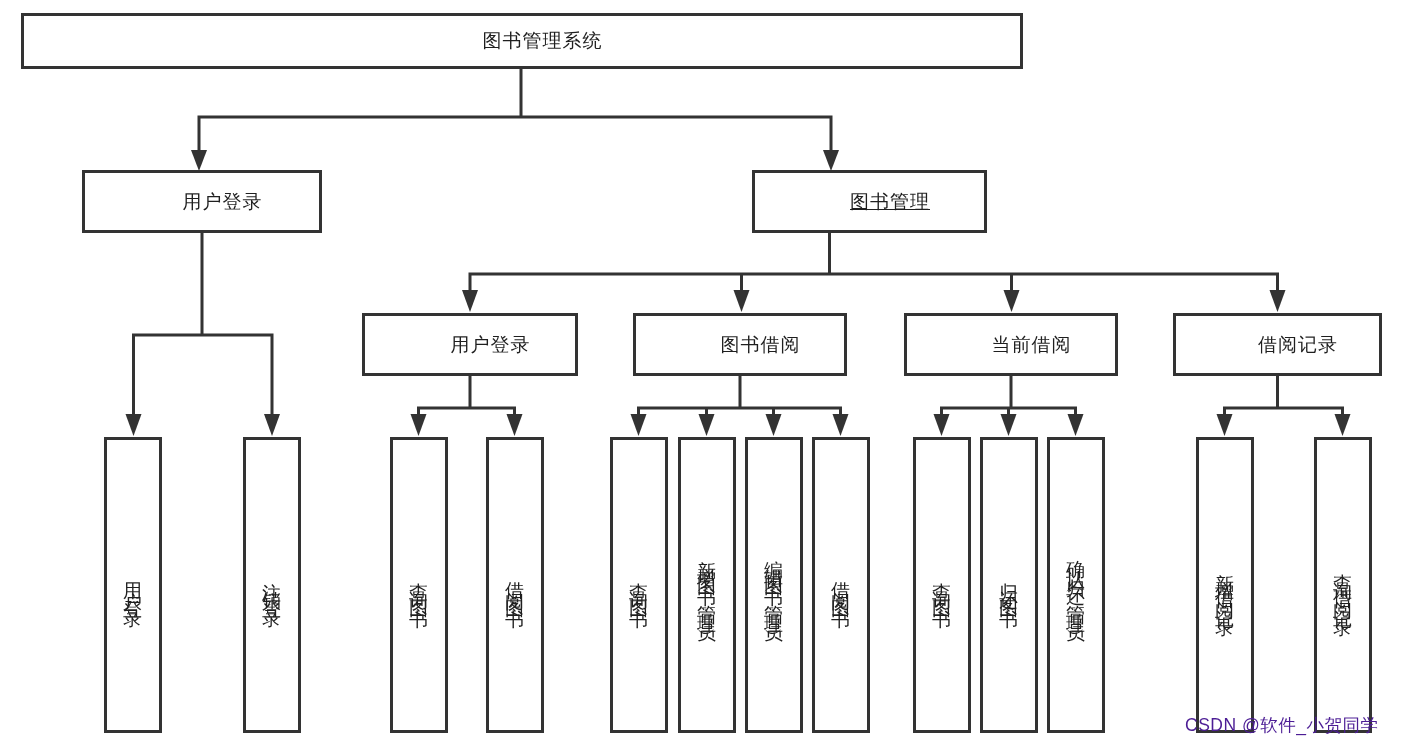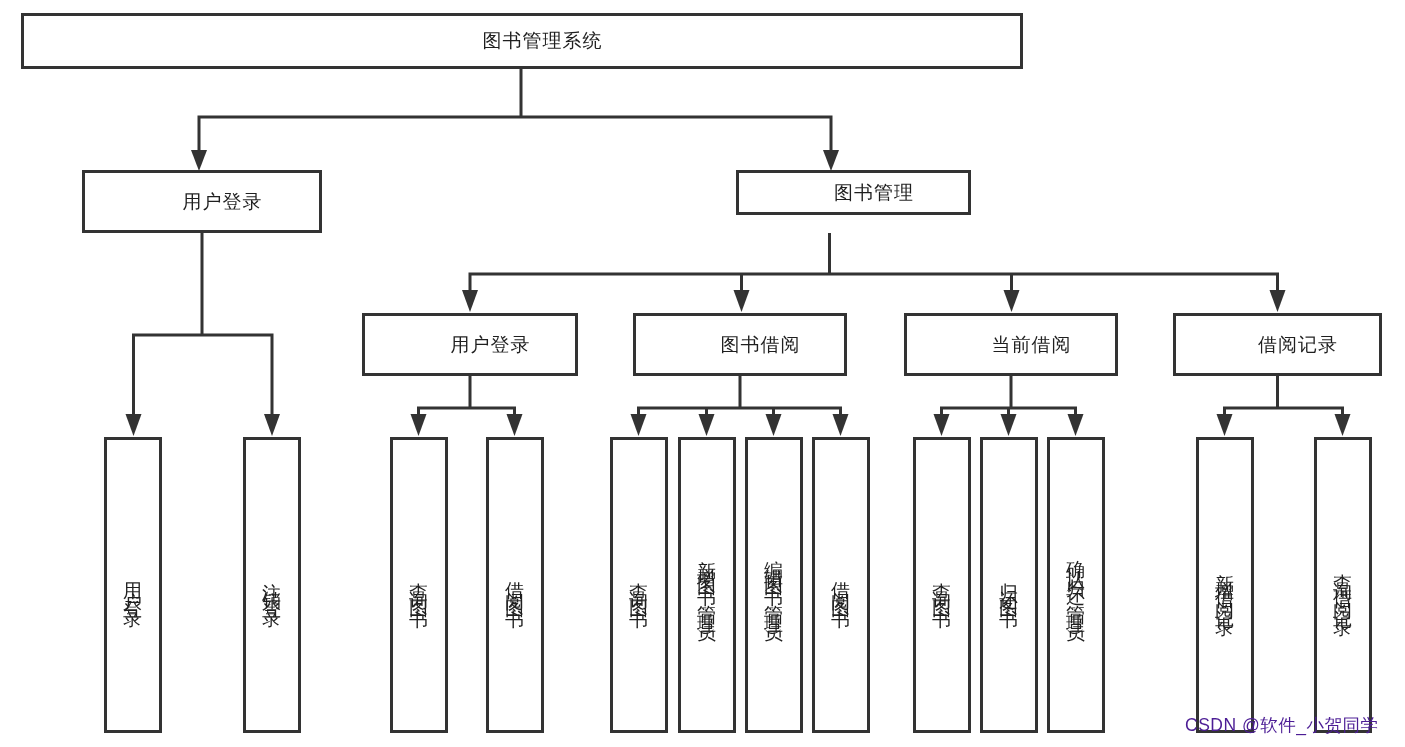--- a/index.html
+++ b/index.html
@@ -86,21 +86,21 @@
       <polygon points="1000.5,414 1016.5,414 1008.5,436"></polygon>
       <polygon points="1067.5,414 1083.5,414 1075.5,436"></polygon>
       <polygon points="1216.5,414 1232.5,414 1224.5,436"></polygon>
       <polygon points="1334.5,414 1350.5,414 1342.5,436"></polygon>
     </g>
   </svg>
 
   <div class="node h" style="left:21px; top:13px; width:1002px; height:56px;">图书管理系统</div>
 
   <div class="node h" style="left:82px; top:170px; width:240px; height:63px;">用户登录</div>
-  <div class="node h" style="left:736px; top:170px; width:235px; height:45px;">图书管理</div>
+  <div class="node h" style="left:752px; top:170px; width:235px; height:63px;text-decoration:underline;">图书管理</div>
 
   <div class="node h" style="left:362px; top:313px; width:216px; height:63px;">用户登录</div>
   <div class="node h" style="left:904px; top:313px; width:214px; height:63px;">当前借阅</div>
   <div class="node h" style="left:633px; top:313px; width:214px; height:63px;">图书借阅</div>
   <div class="node h" style="left:1173px; top:313px; width:209px; height:63px;">借阅记录</div>
 
   <div class="node v" style="left:104px;">用户登录</div>
   <div class="node v" style="left:243px;">注销登录</div>
 
   <div class="node v" style="left:390px;">查询图书</div>

